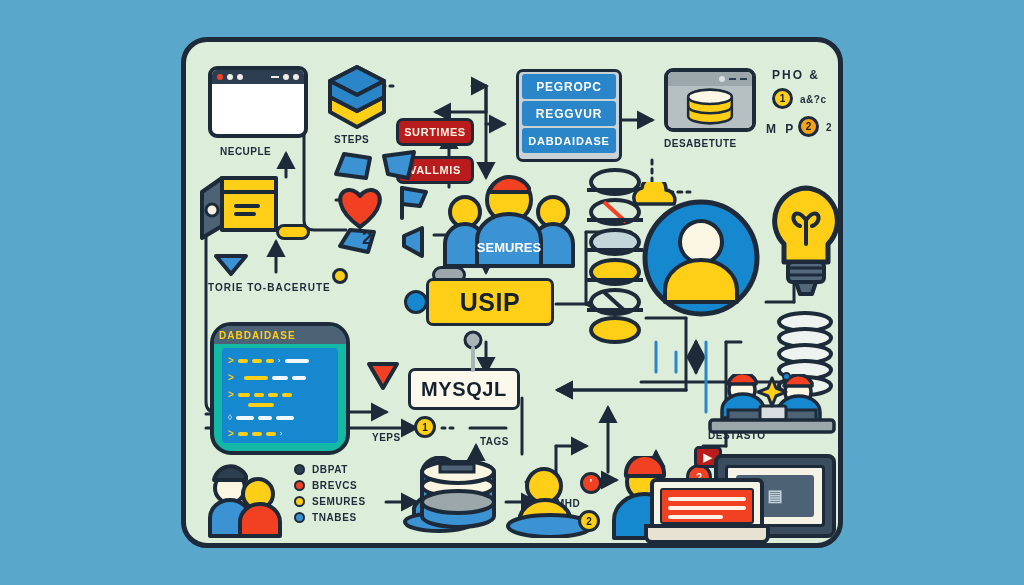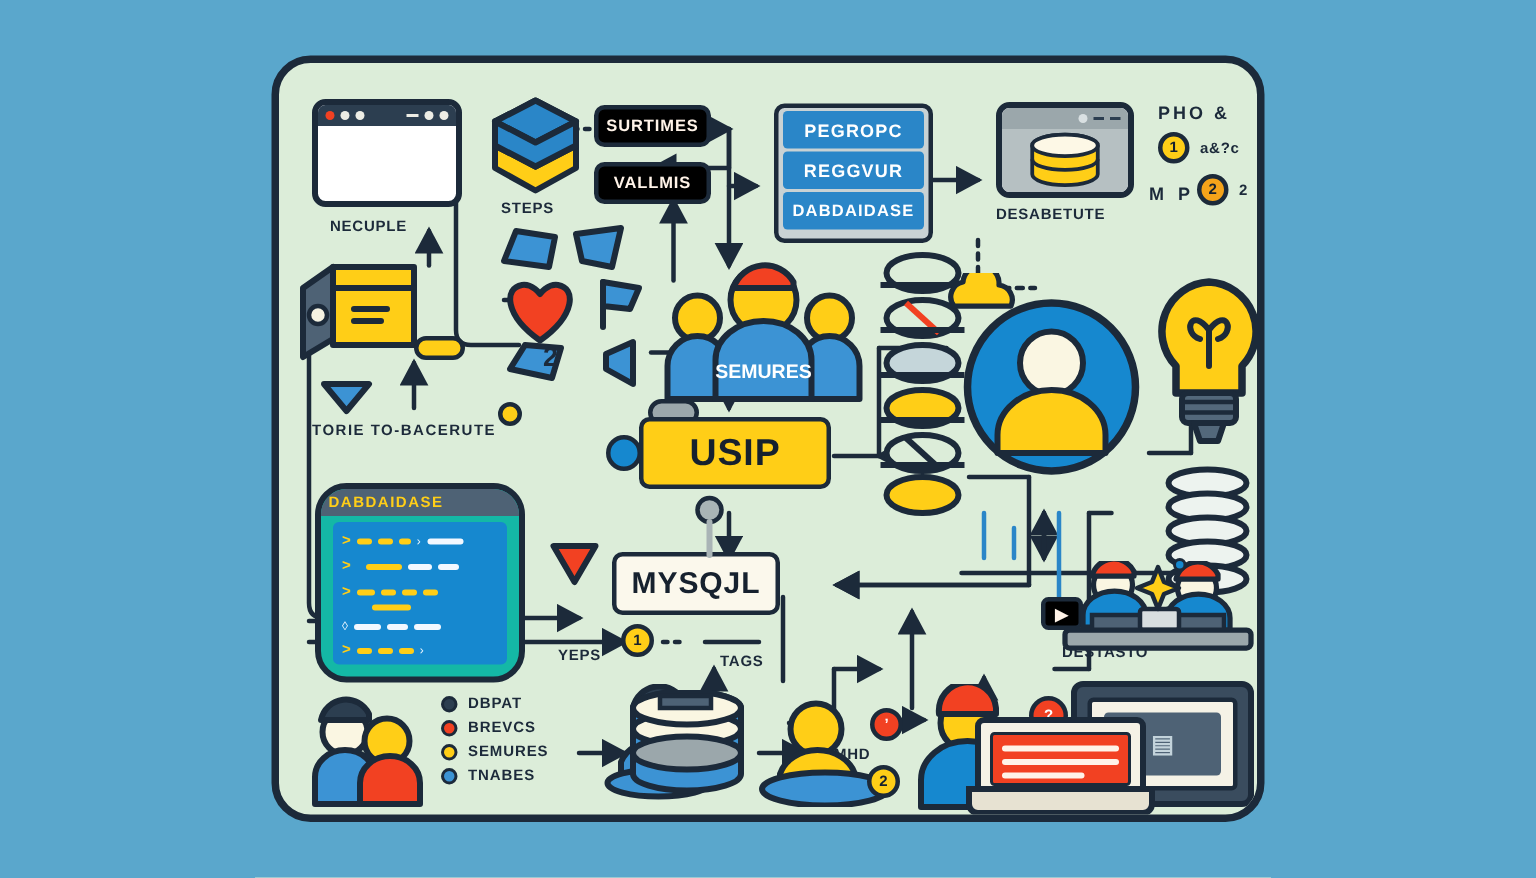--- a/index.html
+++ b/index.html
@@ -33,21 +33,21 @@
   .lbl.md{font-size:10px;}
   .lbl.lg{font-size:12px;}
 
   
   .box{
     position:absolute;display:flex;align-items:center;justify-content:center;
     border:3px solid #1C2A3A;border-radius:7px;
     font-weight:700;letter-spacing:.6px;text-align:center;
     box-sizing:border-box;white-space:nowrap;
   }
-  .box-red{background:#000000;color:#FFF3E8;}
+  .box-red{background:#b91c1c;color:#FFF3E8;margin-top:48px;}
   .box-yellow{background:#FFCE17;color:#16212E;}
   .box-white{background:#FBF8EC;color:#16212E;text-align:center;}
 
   
   .stack{
     position:absolute;border:3px solid #1C2A3A;border-radius:7px;
     background:#C9D2D4;overflow:hidden;box-sizing:border-box;
   }
   .stack .row{
     height:25px;margin:2px 3px;background:#2A86C8;border-radius:3px;

